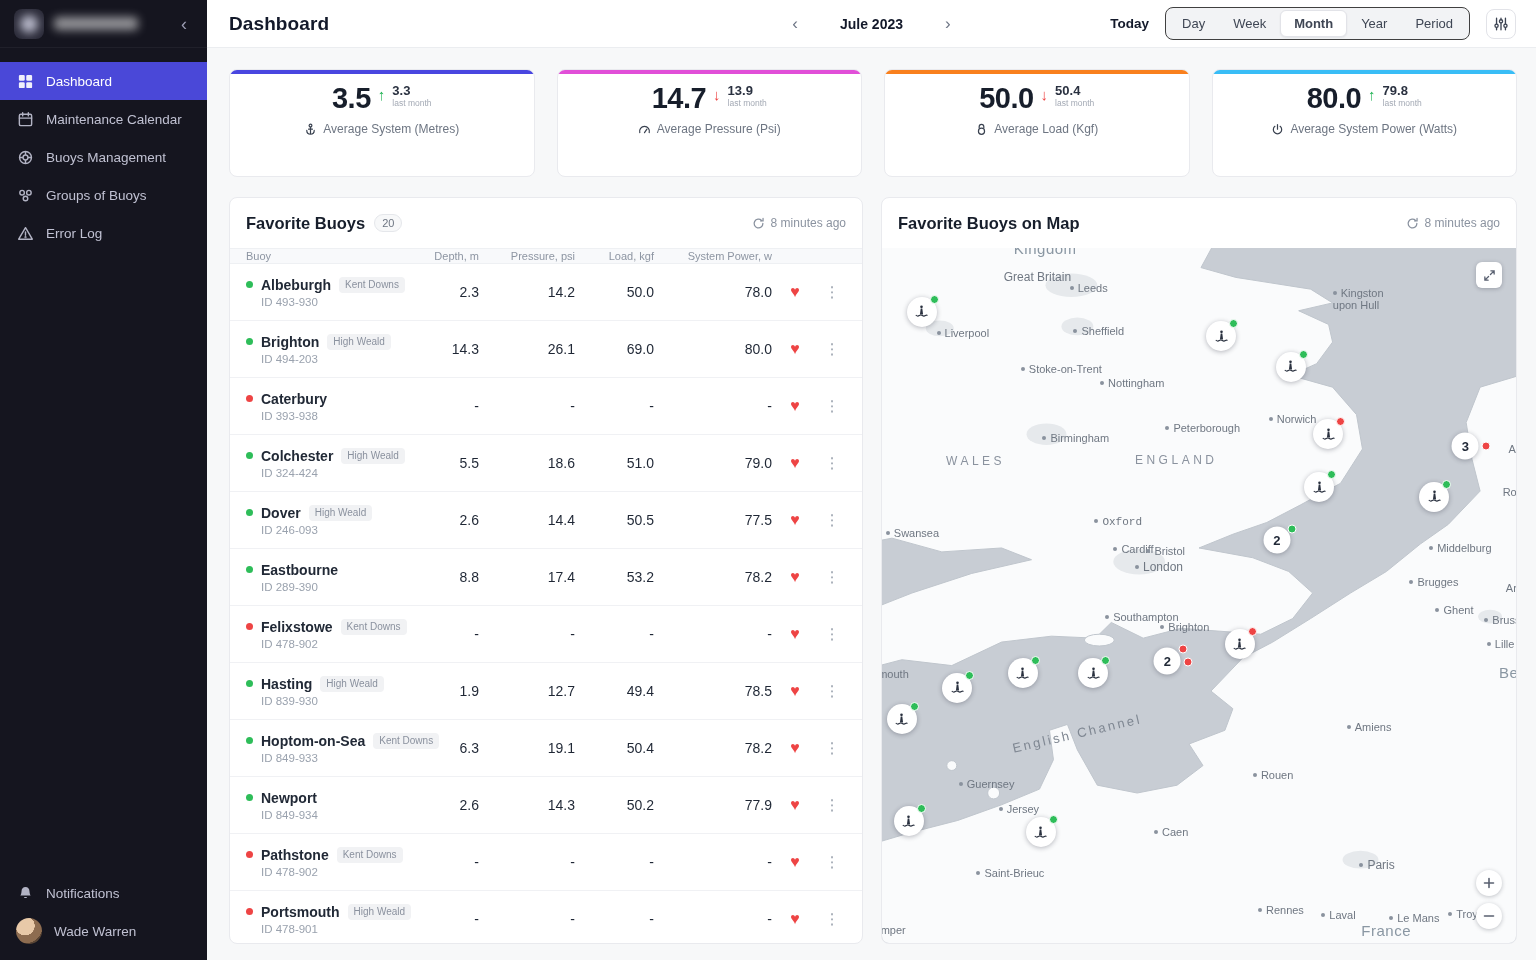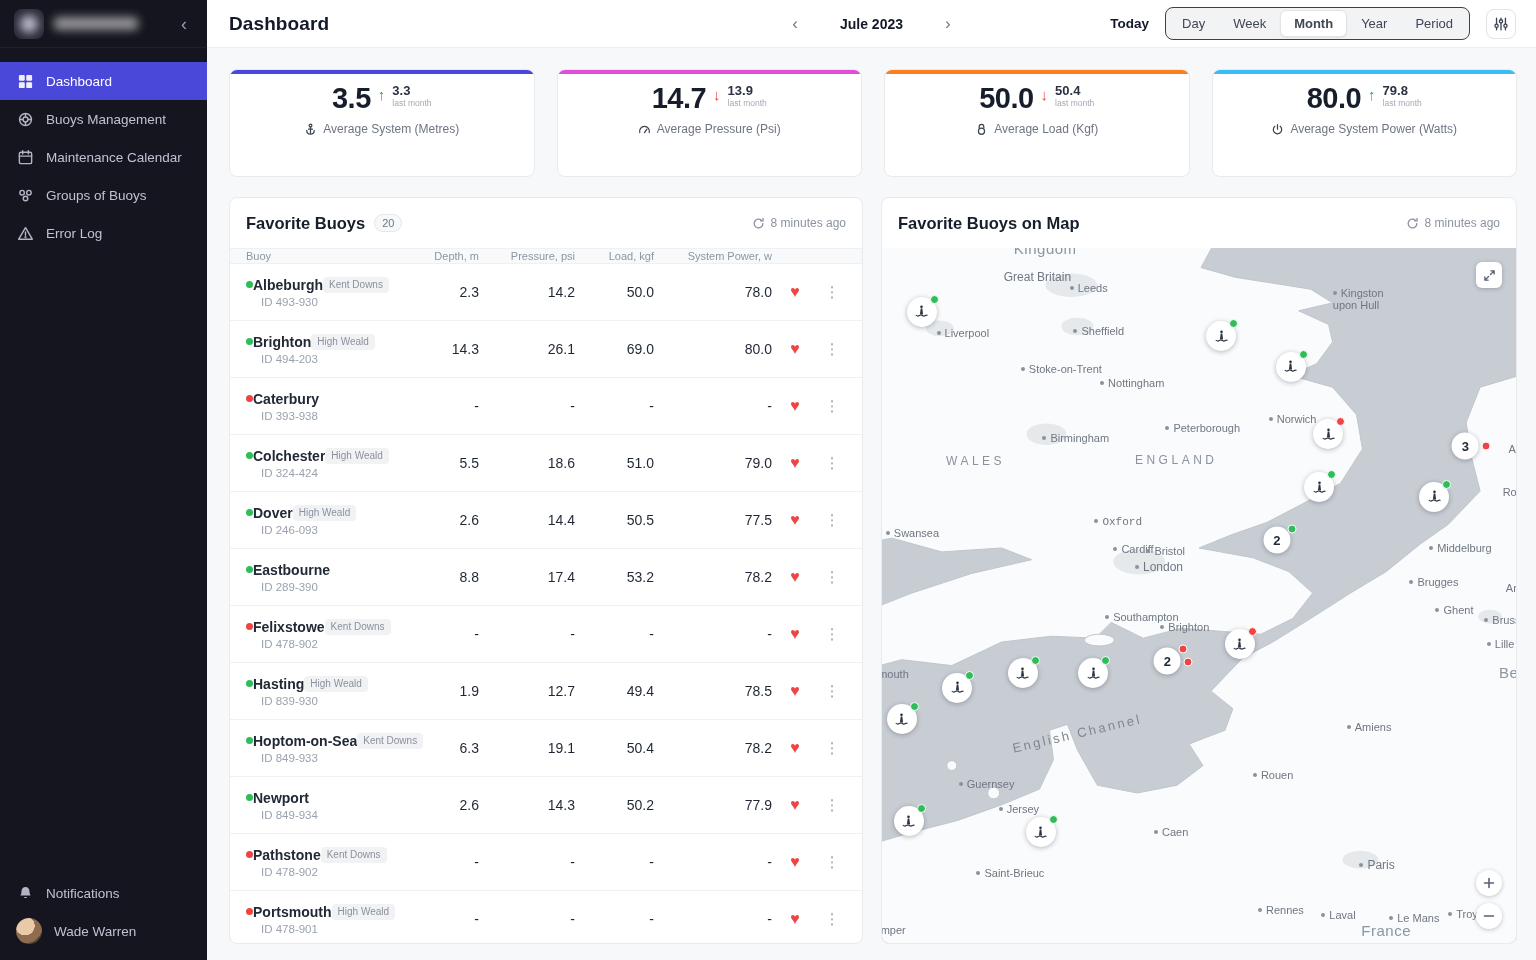--- a/index.html
+++ b/index.html
@@ -58,21 +58,21 @@
   .count-badge { margin-left:9px; font-size:11px; color:#6d7582; border:1px solid #e5e7eb; background:#f7f8f9; border-radius:10px; padding:2px 7px; }
   .updated { margin-left:auto; font-size:12px; color:#8b93a0; display:flex; align-items:center; gap:6px; cursor:pointer; }
 
   
   .tgrid { display:grid; grid-template-columns:minmax(0,1fr) 70px 96px 79px 118px 46px 28px; align-items:center; padding:0 16px; }
   .tbl-head { height:16px; background:#f8f9fb; border-top:1px solid #eef0f3; border-bottom:1px solid #eef0f3; font-size:11px; color:#8d95a2; flex:none; }
   .tbl-head .num { text-align:right; }
   .tbl-body { flex:1; overflow:hidden; }
   .trow { height:57px; border-bottom:1px solid #f0f1f4; cursor:pointer; }
   .cell-name { display:flex; flex-direction:column; gap:3px; min-width:0; }
-  .nline { display:flex; align-items:center; min-width:0; }
+  .nline { display:flex; align-items:center; gap:8px; min-width:0; }
   .sdot { width:7px; height:7px; border-radius:50%; flex:none; }
   .bname { font-size:14px; font-weight:700; color:#212936; white-space:nowrap; }
   .tagpill { font-size:10px; color:#8a919e; background:#f1f2f4; border-radius:4px; padding:2.5px 6px; white-space:nowrap; }
   .bid { font-size:11.5px; color:#9aa2ae; margin-left:15px; }
   .numcell { font-size:14px; color:#1f2735; text-align:right; }
   .heart { text-align:center; color:#ee4444; font-size:16px; cursor:pointer; }
   .kebab { text-align:center; color:#98a0ac; font-size:15px; cursor:pointer; }
 
   
   .map-wrap { position:relative; flex:1; background:#c8cdd4; overflow:hidden; cursor:grab; min-height:0; }
@@ -111,36 +111,36 @@
               <rect x="2" y="2" width="6.2" height="6.2" rx="1.3"></rect>
               <rect x="9.8" y="2" width="6.2" height="6.2" rx="1.3"></rect>
               <rect x="2" y="9.8" width="6.2" height="6.2" rx="1.3"></rect>
               <rect x="9.8" y="9.8" width="6.2" height="6.2" rx="1.3"></rect>
             </svg>
           </span>
           <span class="mi-label">Dashboard</span>
         </div>
         <div class="menu-item">
           <span class="mi-icon">
+            <svg viewBox="0 0 18 18" width="17" height="17" fill="none" stroke="currentColor" stroke-width="1.5" stroke-linecap="round">
+              <rect x="2.5" y="3.5" width="13" height="12" rx="1.6"></rect>
+              <path d="M2.5 7.5h13M6 1.8v3.4M12 1.8v3.4"></path>
+            </svg>
+          </span>
+          <span class="mi-label">Maintenance Calendar</span>
+        </div>
+        <div class="menu-item">
+          <span class="mi-icon">
             <svg viewBox="0 0 18 18" width="17" height="17" fill="none" stroke="currentColor" stroke-width="1.5">
               <circle cx="9" cy="9" r="6.3"></circle>
               <circle cx="9" cy="9" r="2.6"></circle>
               <path d="M9 2.7v3.7M9 11.6v3.7M2.7 9h3.7M11.6 9h3.7"></path>
             </svg>
           </span>
           <span class="mi-label">Buoys Management</span>
-        </div>
-        <div class="menu-item">
-          <span class="mi-icon">
-            <svg viewBox="0 0 18 18" width="17" height="17" fill="none" stroke="currentColor" stroke-width="1.5" stroke-linecap="round">
-              <rect x="2.5" y="3.5" width="13" height="12" rx="1.6"></rect>
-              <path d="M2.5 7.5h13M6 1.8v3.4M12 1.8v3.4"></path>
-            </svg>
-          </span>
-          <span class="mi-label">Maintenance Calendar</span>
         </div>
         <div class="menu-item">
           <span class="mi-icon">
             <svg viewBox="0 0 18 18" width="17" height="17" fill="none" stroke="currentColor" stroke-width="1.5">
               <circle cx="5.4" cy="6" r="2.4"></circle>
               <circle cx="12.6" cy="6" r="2.4"></circle>
               <circle cx="9" cy="12.2" r="2.4"></circle>
             </svg>
           </span>
           <span class="mi-label">Groups of Buoys</span>

